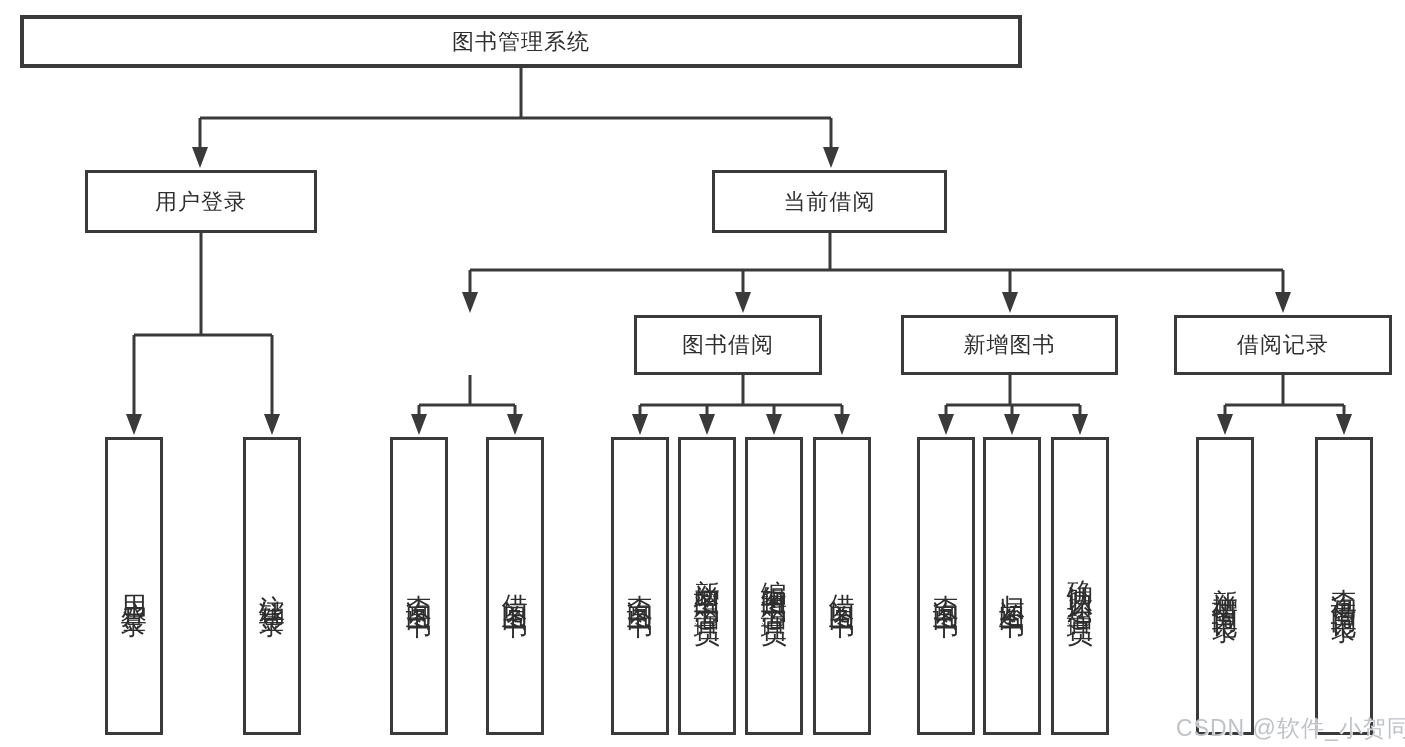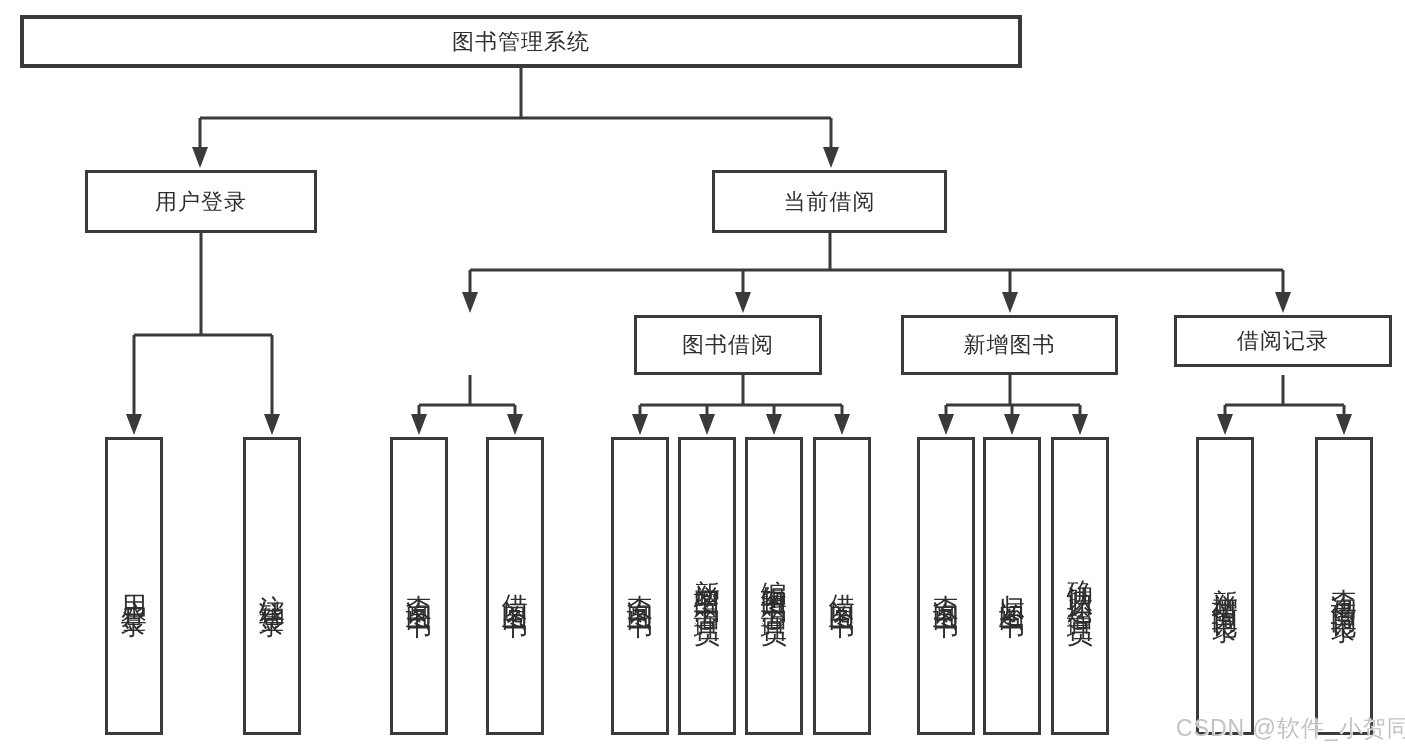--- a/index.html
+++ b/index.html
@@ -121,21 +121,21 @@
       M1336 414 L1352 414 L1344 435 Z"></path>
   </svg>
 
   <div class="node h root" style="left:20px;top:15px;width:1002px;height:53px">图书管理系统</div>
 
   <div class="node h" style="left:85px;top:170px;width:232px;height:63px">用户登录</div>
   <div class="node h" style="left:712px;top:170px;width:235px;height:63px">当前借阅</div>
 
   <div class="node h" style="left:634px;top:315px;width:188px;height:60px">图书借阅</div>
   <div class="node h" style="left:901px;top:315px;width:217px;height:60px">新增图书</div>
-  <div class="node h" style="left:1174px;top:315px;width:218px;height:52px">借阅记录</div>
+  <div class="node h" style="left:1174px;top:315px;width:218px;height:60px">借阅记录</div>
 
   <div class="node v" style="left:105px;top:437px;width:58px;height:298px">用户登录</div>
   <div class="node v" style="left:243px;top:437px;width:58px;height:298px">注销登录</div>
 
   <div class="node v" style="left:390px;top:437px;width:58px;height:298px">查询图书</div>
   <div class="node v" style="left:486px;top:437px;width:58px;height:298px">借阅图书</div>
 
   <div class="node v" style="left:611px;top:437px;width:58px;height:298px">查询图书</div>
   <div class="node v" style="left:678px;top:437px;width:58px;height:298px">新增图书（管理员）</div>
   <div class="node v" style="left:745px;top:437px;width:58px;height:298px">编辑图书（管理员）</div>

